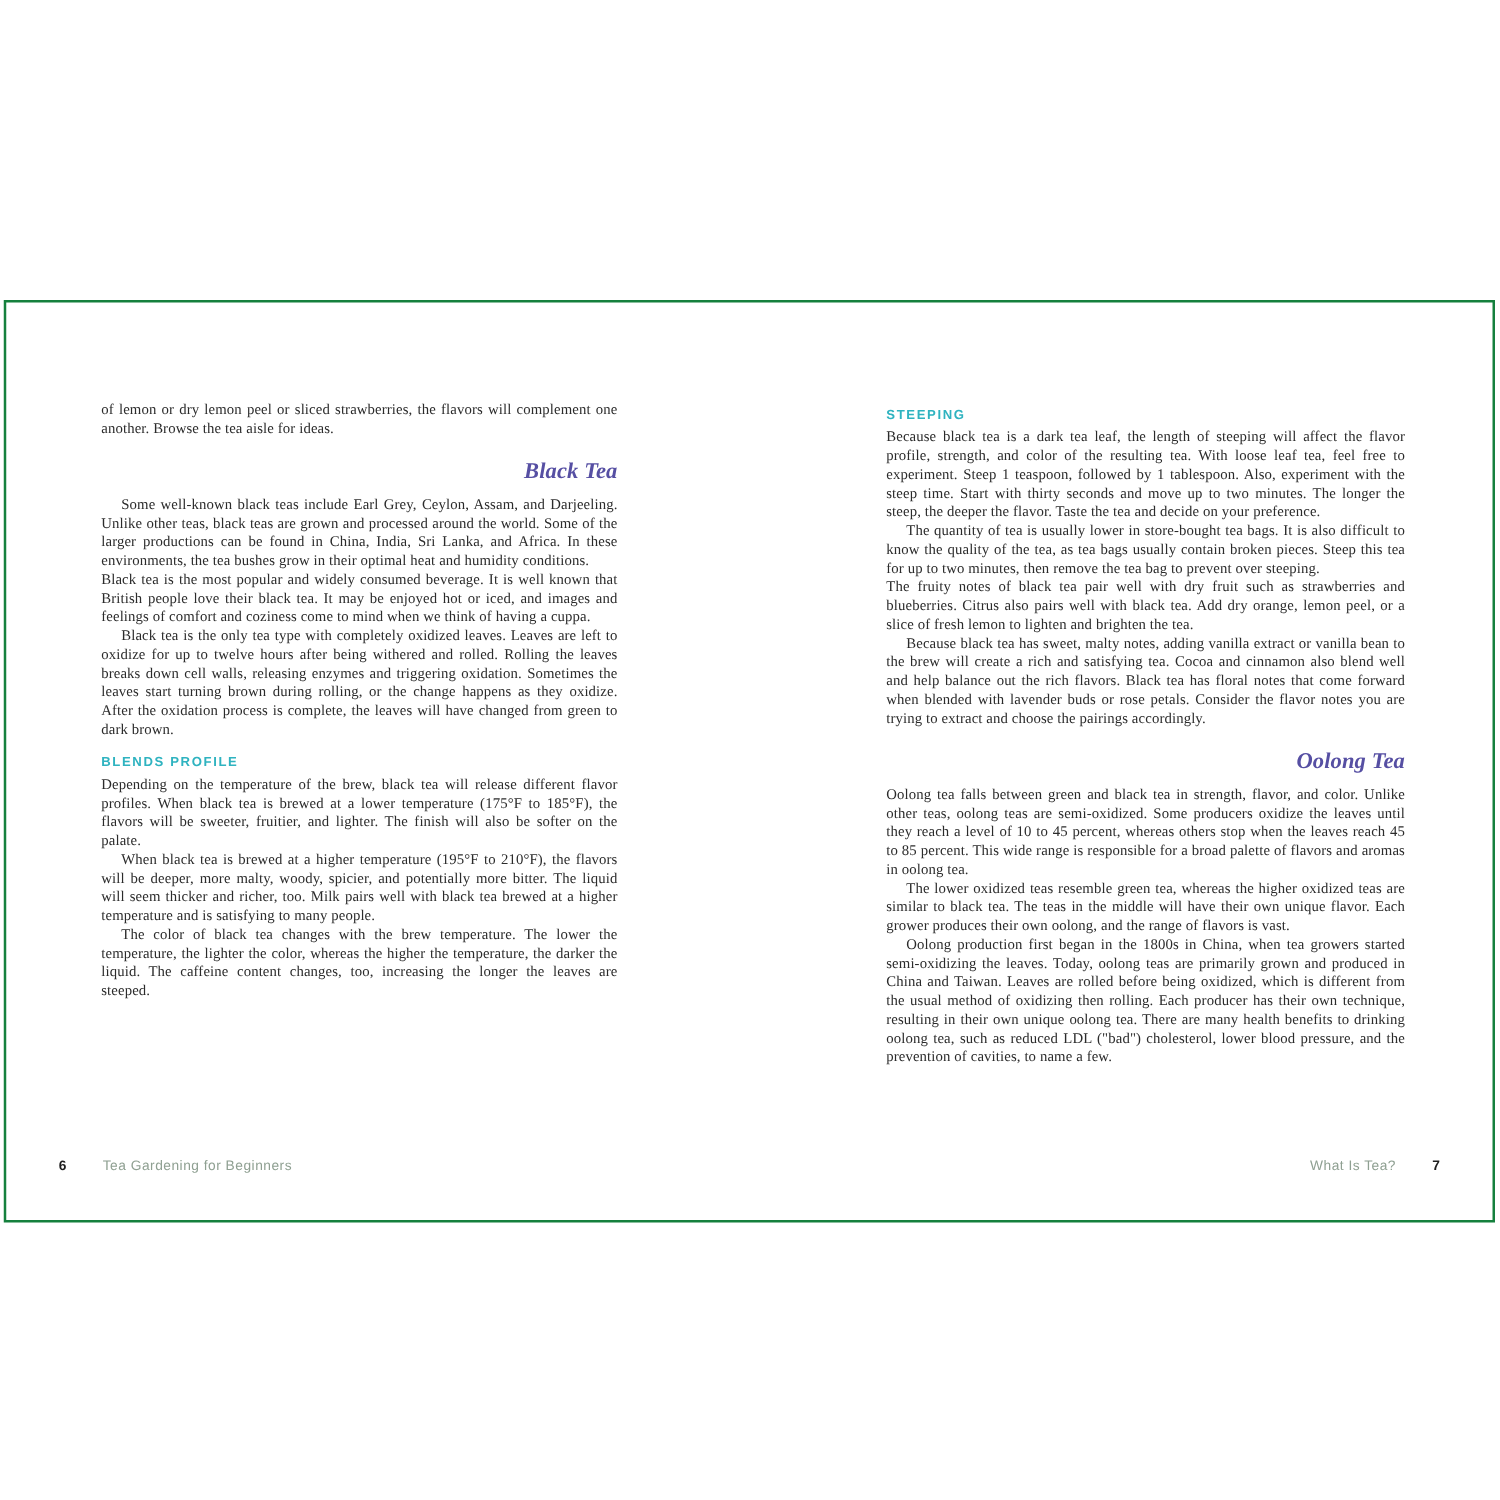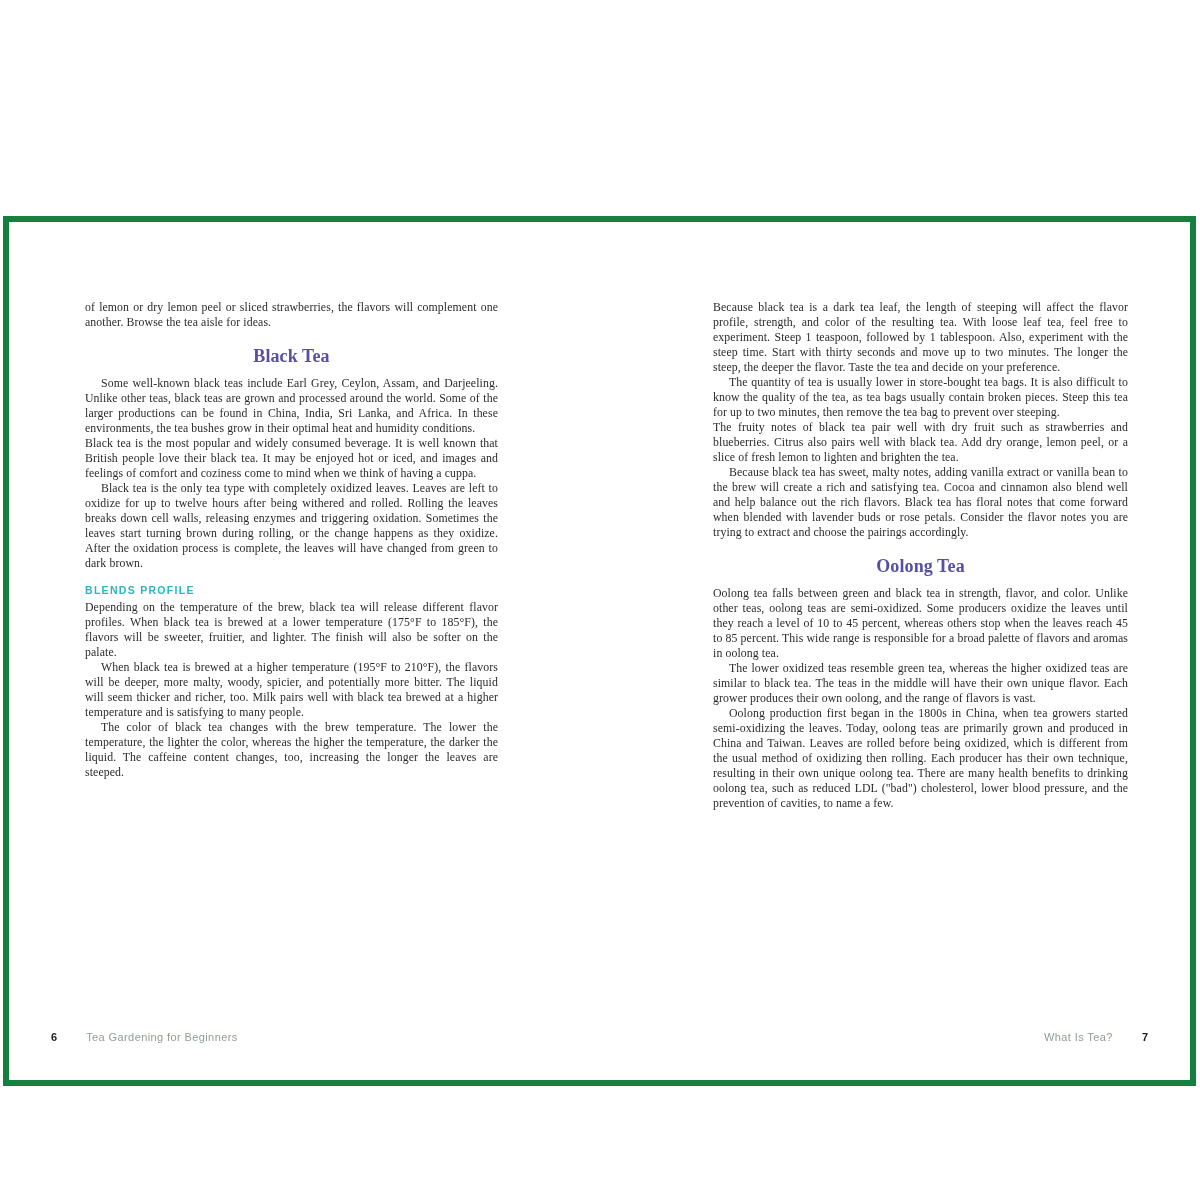--- a/index.html
+++ b/index.html
@@ -10,25 +10,25 @@
   .canvas {
     position: relative;
     width: 1200px;
     height: 1200px;
     background: #ffffff;
     overflow: hidden;
   }
   .spread {
     position: absolute;
     left: 3px;
-    top: 216px;
+    top: 240px;
     width: 1193px;
-    height: 870px;
+    height: 738px;
     box-sizing: border-box;
-    border: 6px solid #15803d;
+    border: 2px solid #15803d;
     background: #ffffff;
   }
   .col {
     position: absolute;
     top: 78px;
     width: 413px;
     color: #2b2b2b;
     font-family: "Liberation Serif", serif;
     font-size: 11.8px;
     line-height: 15px;
@@ -37,25 +37,26 @@
   }
   .col-left  { left: 76px; }
   .col-right { left: 704px; width: 415px; }
 
   p.body { margin: 0; }
   p.indent { text-indent: 16px; }
 
   .tea-heading {
     margin: 14px 0 8px 0;
     font-family: "Liberation Serif", serif;
+    font-style: italic;
     font-weight: bold;
     font-size: 18px;
     line-height: 24px;
     color: #564fa3;
-    text-align: center;
+    text-align: right;
   }
   .subhead {
     margin: 12px 0 3px 0;
     font-family: "Liberation Sans", sans-serif;
     font-weight: bold;
     font-size: 10.5px;
     line-height: 14px;
     letter-spacing: 1.3px;
     color: #2fb3c0;
     text-align: left;
@@ -99,20 +100,21 @@
       <p class="body indent">Black tea is the only tea type with completely oxidized leaves. Leaves are left to oxidize for up to twelve hours after being withered and rolled. Rolling the leaves breaks down cell walls, releasing enzymes and triggering oxidation. Sometimes the leaves start turning brown during rolling, or the change happens as they oxidize. After the oxidation process is complete, the leaves will have changed from green to dark brown.</p>
 
       <h3 class="subhead">BLENDS PROFILE</h3>
 
       <p class="body">Depending on the temperature of the brew, black tea will release different flavor profiles. When black tea is brewed at a lower temperature (175°F to 185°F), the flavors will be sweeter, fruitier, and lighter. The finish will also be softer on the palate.</p>
       <p class="body indent">When black tea is brewed at a higher temperature (195°F to 210°F), the flavors will be deeper, more malty, woody, spicier, and potentially more bitter. The liquid will seem thicker and richer, too. Milk pairs well with black tea brewed at a higher temperature and is satisfying to many people.</p>
       <p class="body indent">The color of black tea changes with the brew temperature. The lower the temperature, the lighter the color, whereas the higher the temperature, the darker the liquid. The caffeine content changes, too, increasing the longer the leaves are steeped.</p>
     </div>
 
     <div class="col col-right">
+      <h3 class="subhead first">STEEPING</h3>
 
       <p class="body">Because black tea is a dark tea leaf, the length of steeping will affect the flavor profile, strength, and color of the resulting tea. With loose leaf tea, feel free to experiment. Steep 1 teaspoon, followed by 1 tablespoon. Also, experiment with the steep time. Start with thirty seconds and move up to two minutes. The longer the steep, the deeper the flavor. Taste the tea and decide on your preference.</p>
       <p class="body indent">The quantity of tea is usually lower in store-bought tea bags. It is also difficult to know the quality of the tea, as tea bags usually contain broken pieces. Steep this tea for up to two minutes, then remove the tea bag to prevent over steeping.</p>
 
 
       <p class="body">The fruity notes of black tea pair well with dry fruit such as strawberries and blueberries. Citrus also pairs well with black tea. Add dry orange, lemon peel, or a slice of fresh lemon to lighten and brighten the tea.</p>
       <p class="body indent">Because black tea has sweet, malty notes, adding vanilla extract or vanilla bean to the brew will create a rich and satisfying tea. Cocoa and cinnamon also blend well and help balance out the rich flavors. Black tea has floral notes that come forward when blended with lavender buds or rose petals. Consider the flavor notes you are trying to extract and choose the pairings accordingly.</p>
 
       <h2 class="tea-heading">Oolong Tea</h2>
 

